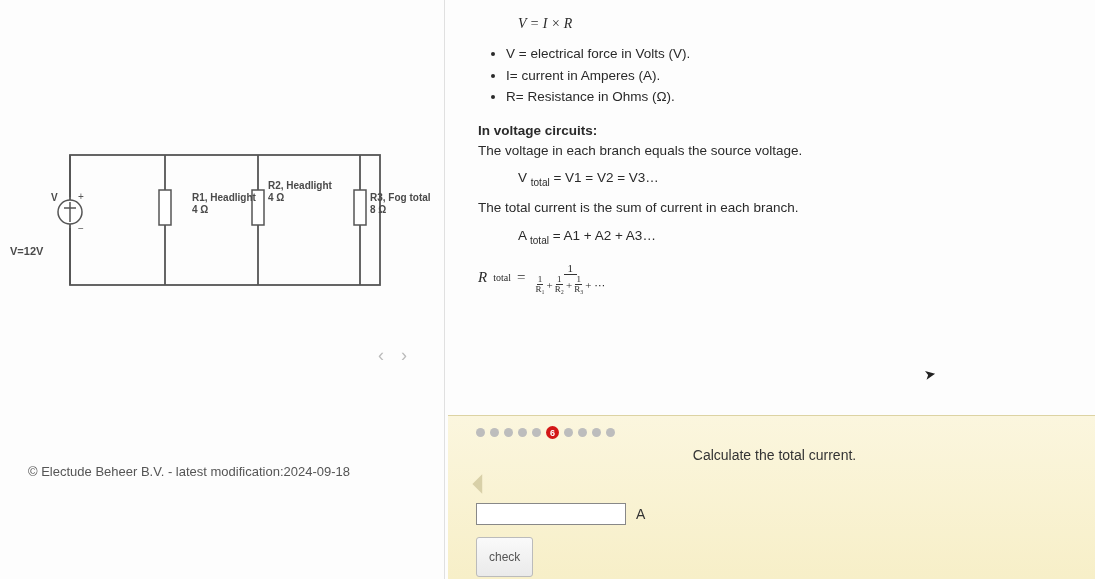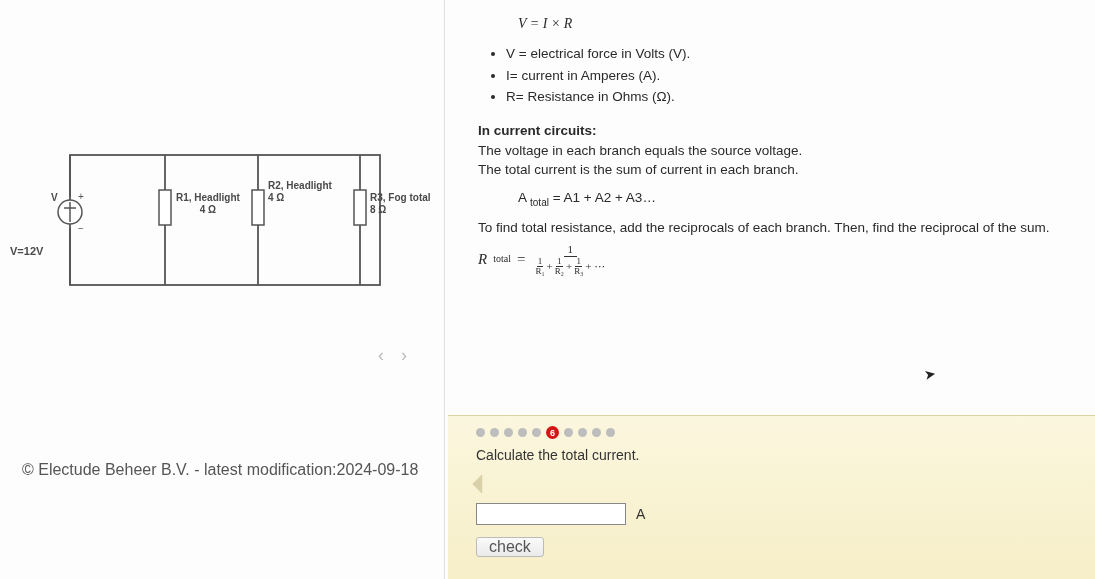--- a/index.html
+++ b/index.html
@@ -26,24 +26,24 @@
       position: absolute;
       left: 20px;
       top: 150px;
       width: 400px;
       height: 150px;
     }
     .circuit svg { width: 100%; height: 100%; }
     .src-label { position: absolute; left: 10px; top: 245px; font-size: 11px; font-weight: bold; color:#4a4a4a; }
     .v-ind { position: absolute; left: 51px; top: 192px; font-size: 10px; font-weight:bold; color:#4a4a4a;}
     .res-label { position: absolute; font-size: 10px; font-weight: bold; color:#4a4a4a; line-height:1.2;}
-    .r1 { left: 176px; top: 192px; text-align: center; }
+    .r1 { left: 192px; top: 192px; }
     .r2 { left: 268px; top: 180px; }
     .r3 { left: 370px; top: 192px; }
-    .copyright { position: absolute; left: 22px; bottom: 100px; font-size: 16px; color:#555; }
+    .copyright { position: absolute; left: 28px; bottom: 100px; font-size: 13px; color:#555; }
     .right-panel {
       position: absolute;
       left: 448px;
       top: 0;
       width: 647px;
       height: 505px;
       background: #fdfdfd;
     }
     .divider {
       position: absolute;
@@ -78,37 +78,37 @@
       right: 0;
       bottom: 0;
       height: 164px;
       background: linear-gradient(#fbf6de, #f7efc8);
       border-top: 1px solid #dcd3a3;
       padding: 10px 22px 10px 28px;
     }
     .progress-dots { display:flex; gap:5px; align-items:center; margin-bottom:8px;}
     .dot { width:9px; height:9px; border-radius:50%; background:#bdbdbd; }
     .dot.current { background:#d31717; width:13px; height:13px; display:flex; align-items:center; justify-content:center; color:#fff; font-size:9px; font-weight:bold;}
-    .prompt { font-size: 14px; color:#333; margin-bottom: 10px; }
+    .prompt { font-size: 14px; color:#333; margin-bottom: 10px; text-align: center; }
     .hint-arrow { font-size:18px; color:#d8d0a8; margin-bottom:6px; display:block; transform:rotate(45deg); width:16px;}
     .answer-row { display:flex; align-items:center; gap:10px; margin-top: 8px; }
     .answer-row input {
       width: 150px;
       height: 22px;
       border: 1px solid #888;
       background: #fff;
       padding: 2px 6px;
       font-size: 13px;
     }
     .unit { font-size: 14px; color:#333; }
     .check-btn {
       margin-top: 12px;
       display:inline-block;
-      padding: 0 12px;
-      font-size: 16px;
+      padding: 12px 12px;
+      font-size: 12px;
       color:#555;
       background: linear-gradient(#fafafa,#eaeaea);
       border:1px solid #bbb;
       border-radius:3px;
       cursor:pointer;
     }
     .cursor { position:absolute; left:924px; top:366px; font-size:14px; color:#222; transform:rotate(-10deg);}
   </style>
 </head>
 <body>
@@ -153,25 +153,25 @@
 <div class="divider"></div>
 
 <div class="right-panel">
   <div class="content">
     <div class="formula-block">V = I × R</div>
     <ul>
       <li>V = electrical force in Volts (V).</li>
       <li>I= current in Amperes (A).</li>
       <li>R= Resistance in Ohms (Ω).</li>
     </ul>
-    <div class="section-head">In current circuits:</div>
+    <div class="section-head">In voltage circuits:</div>
     <div>The voltage in each branch equals the source voltage.</div>
+    <div class="formula-inline">V <sub>total</sub> = V1 = V2 = V3…</div>
     <div>The total current is the sum of current in each branch.</div>
     <div class="formula-inline">A <sub>total</sub> = A1 + A2 + A3…</div>
-    <div>To find total resistance, add the reciprocals of each branch. Then, find the reciprocal of the sum.</div>
     <div class="rtotal">
       <span style="font-style:italic;">R</span>
         <sub style="font-size:10px;">total</sub> 
         <span>=</span>
       <span class="frac">
         <span class="top">1</span>
         <span class="bot">
           <span class="mini-frac">
               <span>1</span>
               <span>R₁</span>

